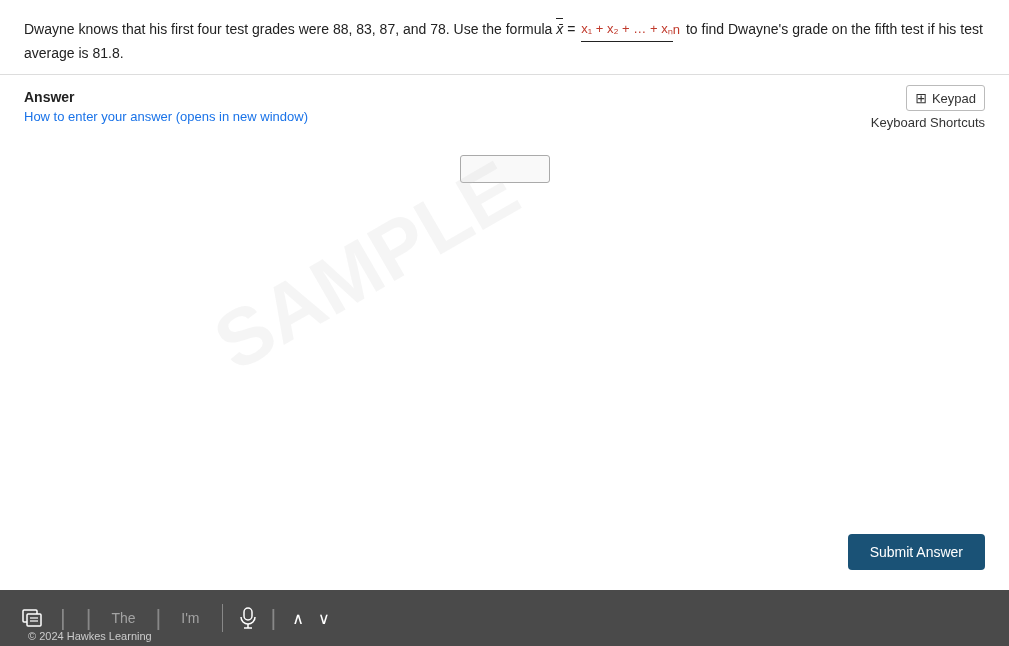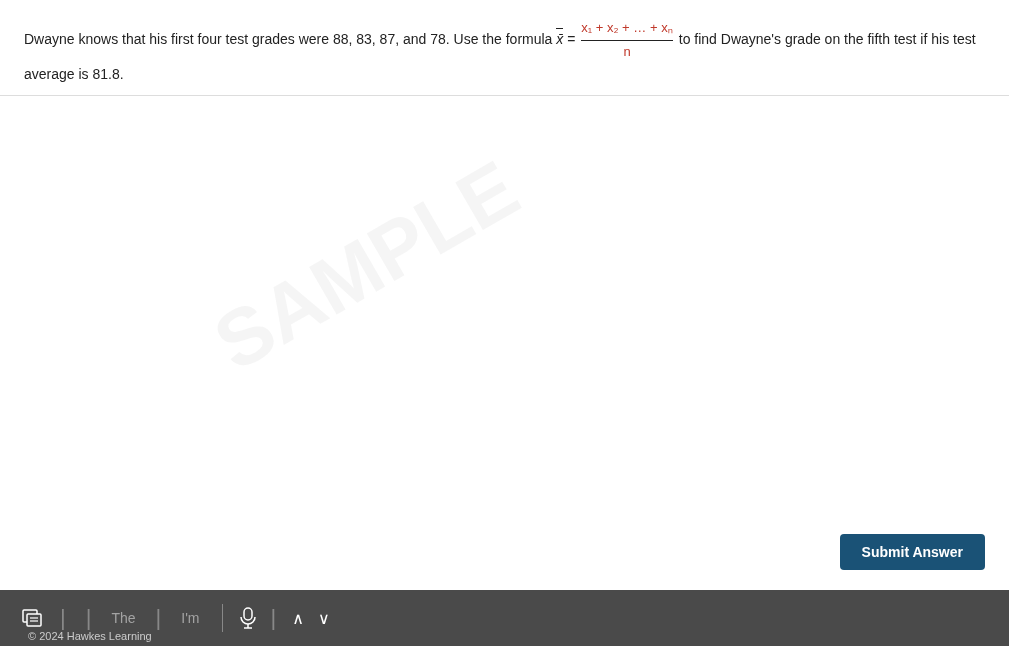--- a/index.html
+++ b/index.html
@@ -31,21 +31,21 @@
     }
 
     .question-text {
       font-size: 14px;
       color: #222;
       line-height: 1.6;
     }
 
     .fraction {
       display: inline-flex;
-      flex-direction: column;
+      flex-direction: row;
       align-items: center;
       font-size: 13px;
       vertical-align: middle;
       margin: 0 2px;
     }
 
     .fraction .numerator {
       border-bottom: 1px solid #222;
       padding-bottom: 1px;
       color: #c0392b;
@@ -167,21 +167,21 @@
     .submit-button {
       position: absolute;
       right: 24px;
       bottom: 20px;
       background: #1a5276;
       color: #fff;
       border: none;
       border-radius: 4px;
       padding: 10px 22px;
       font-size: 14px;
-      font-weight: bold;
+      font-weight: normal;
       cursor: pointer;
     }
 
     
     .bottom-toolbar {
       width: 1009px;
       height: 56px;
       background: #4a4a4a;
       position: absolute;
       bottom: 0;
@@ -274,20 +274,39 @@
       <span class="x-bar">x̄</span>
       <span> = </span>
       <span class="fraction">
         <span class="numerator">x₁ + x₂ + … + xₙ</span>
         <span class="denominator">n</span>
       </span>
       <span> to find Dwayne's grade on the fifth test if his test average is 81.8.</span>
     </div>
   </div>
 
+  <div class="answer-section">
+    <div class="answer-label">Answer</div>
+    <a class="how-to-link" href="#">How to enter your answer (opens in new window)</a>
+
+    
+    <div class="keypad-shortcuts-panel">
+      <button class="keypad-button">
+        <span class="keypad-icon">⊞</span>
+        <span>Keypad</span>
+      </button>
+      <span class="keyboard-shortcuts-text">Keyboard Shortcuts</span>
+    </div>
+
+    
+    <div class="answer-input-area">
+      <input type="text" class="answer-input-box" placeholder="" style="">
+    </div>
+
+  </div>
 
   <div class="watermark-area">
     <div class="watermark-text" style="left: 200px; top: 60px;">SAMPLE</div>
   </div>
 
   <button class="submit-button">Submit Answer</button>
 
 </div>
 
 <div class="bottom-toolbar">

